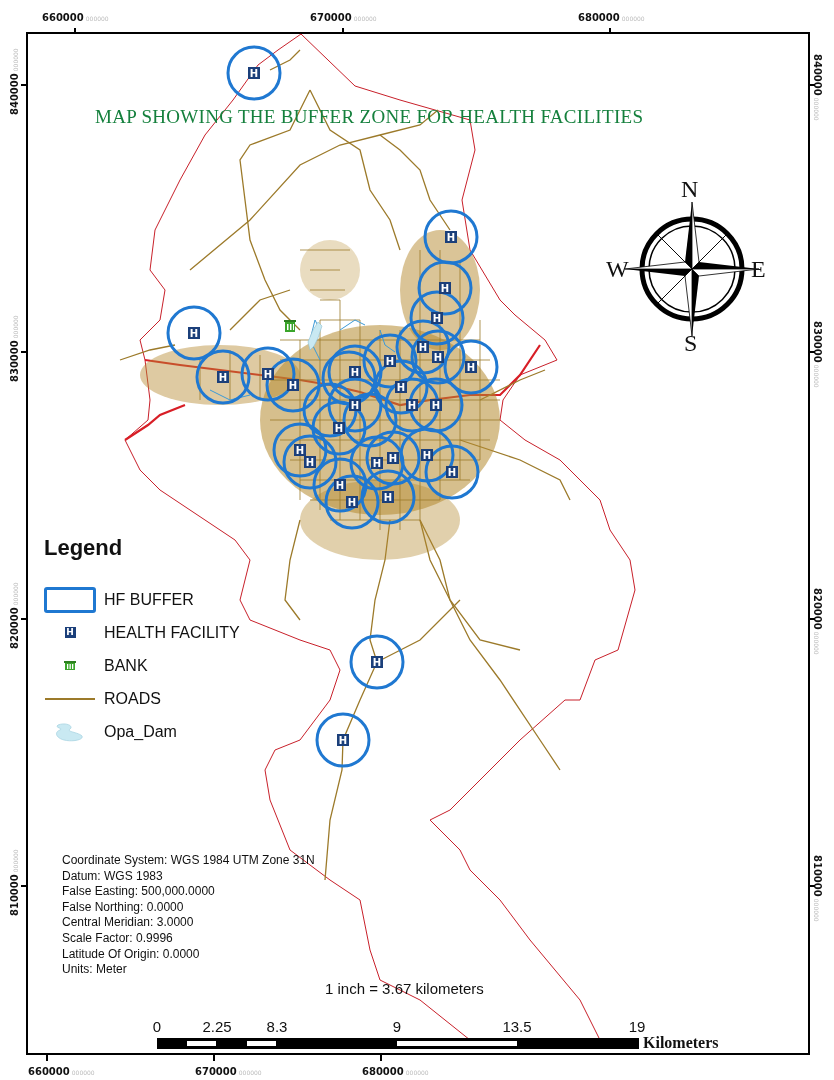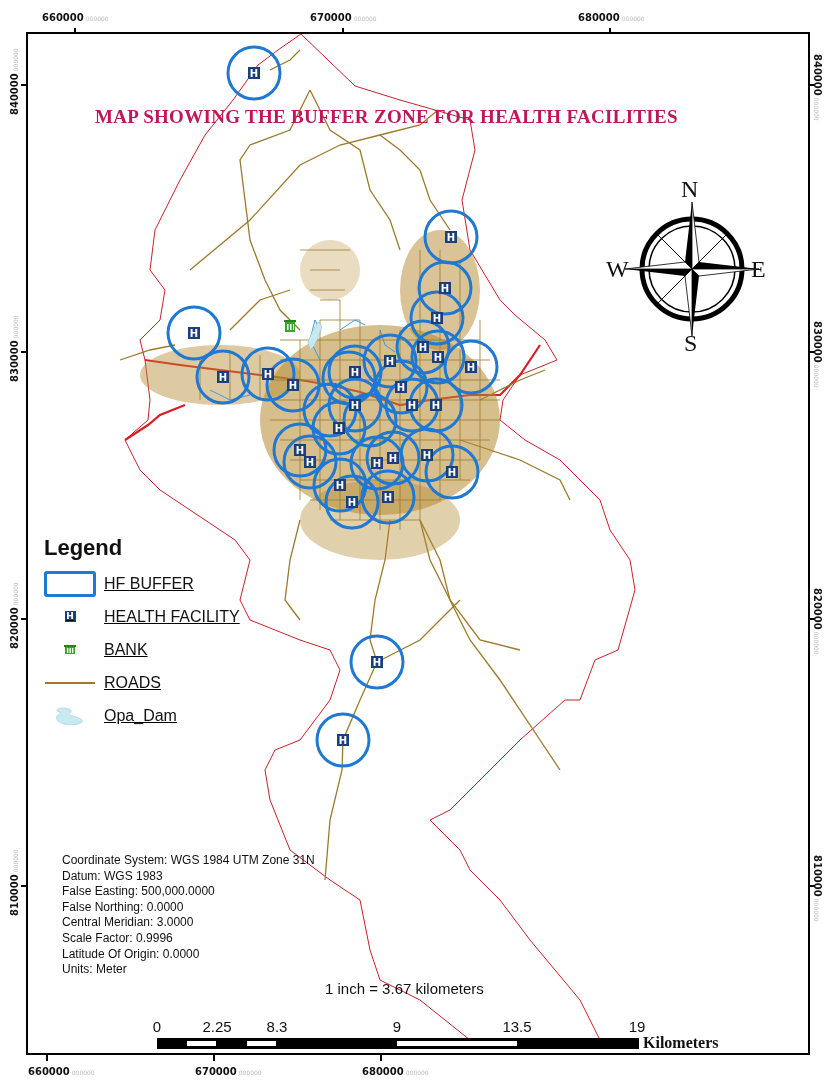--- a/index.html
+++ b/index.html
@@ -3,26 +3,26 @@
 <meta charset="utf-8">
 <style>
   html, body { margin:0; padding:0; background:#ffffff; }
   body { width:834px; height:1080px; position:relative; overflow:hidden; font-family:"Liberation Sans", sans-serif; }
   #map-frame { position:absolute; left:26px; top:32px; width:784px; height:1023px; border:2px solid #000; box-sizing:border-box; }
   .coord-top, .coord-bottom { position:absolute; font-size:10px; font-weight:bold; font-family:"DejaVu Sans", sans-serif; color:#111; }
   .coord-top .sub, .coord-bottom .sub, .coord-side .sub { color:#bbb; font-size:6px; font-weight:normal; margin-left:2px; }
   .coord-side { position:absolute; font-size:10px; font-weight:bold; font-family:"DejaVu Sans", sans-serif; color:#111; transform-origin:left top; white-space:nowrap; }
   .tick { position:absolute; background:#000; }
   #map-svg { position:absolute; left:0; top:0; }
-  #title { position:absolute; left:95px; top:106px; width:660px; font-family:"Liberation Serif", serif; font-weight:bold; font-size:19px; letter-spacing:0.3px; color:#be185d; white-space:nowrap; }
+  #title { position:absolute; left:95px; top:106px; width:660px; font-family:"Liberation Serif", serif; font-weight:normal; font-size:19px; letter-spacing:0.3px; color:#15803d; white-space:nowrap; }
   #compass { position:absolute; left:600px; top:180px; width:180px; height:180px; }
   .compass-letter { position:absolute; font-family:"Liberation Serif", serif; font-size:24px; color:#111; }
   #legend { position:absolute; left:44px; top:535px; }
-  #legend-title { font-weight:bold; font-size:22px; color:#111; margin-bottom:6px; }
-  .legend-row { position:relative; height:33px; display:flex; align-items:center;text-decoration:underline; }
+  #legend-title { font-weight:bold; font-size:22px; color:#111; margin-bottom:22px; }
+  .legend-row { position:relative; height:33px; display:flex; align-items:center; }
   .legend-symbol { width:52px; height:24px; margin-right:8px; position:relative; display:flex; align-items:center; justify-content:center; }
   .legend-label { font-size:16px; color:#111; }
   #proj-info { position:absolute; left:42px; top:853px; font-size:12px; line-height:15.6px; color:#111;margin-left:20px; }
   #scale-text { position:absolute; left:325px; top:980px; font-size:15px; color:#111; }
   #scalebar { position:absolute; left:157px; top:1018px; }
   .scale-label { position:absolute; top:0; font-size:15px; color:#111; transform:translateX(-50%); }
   #scale-unit { position:absolute; left:643px; top:1034px; font-family:"Liberation Serif", serif; font-weight:bold; font-size:16px; color:#111; }
 </style>
 </head>
 <body>

